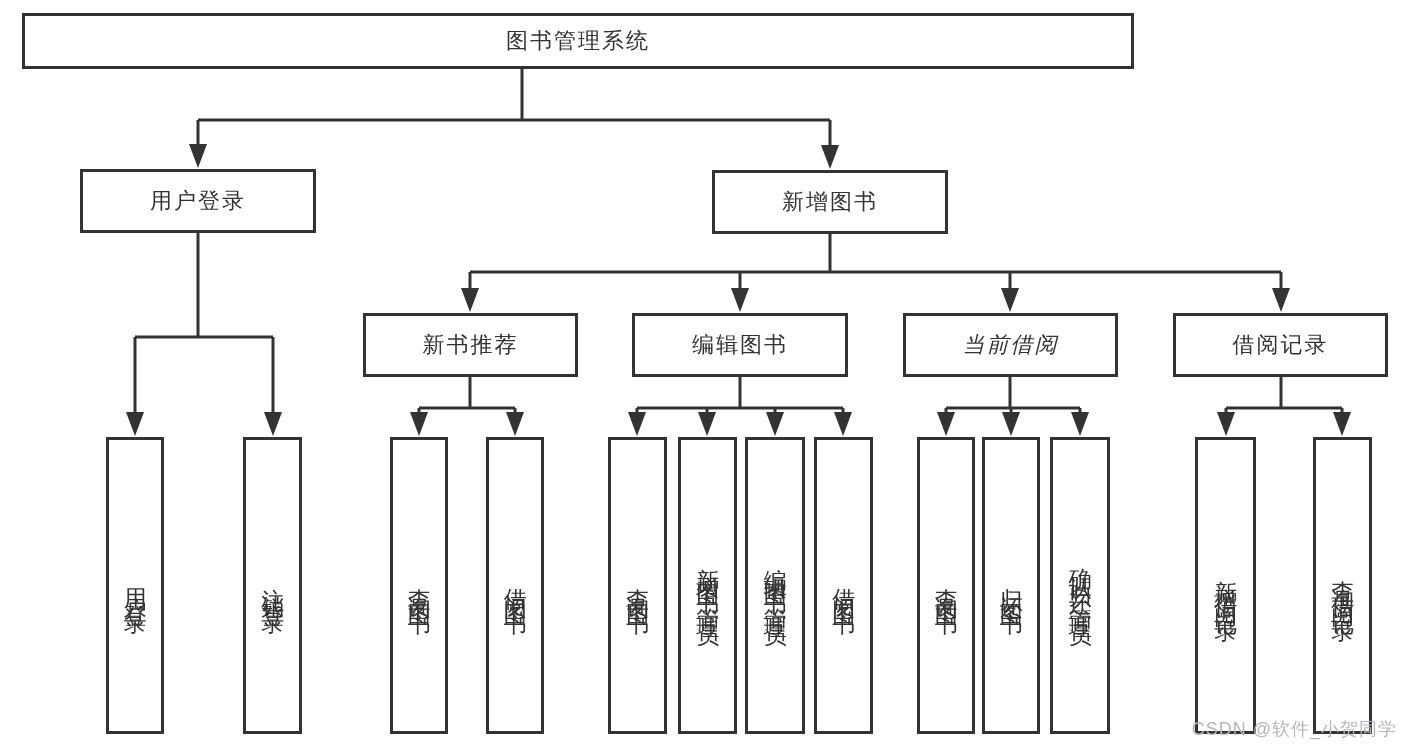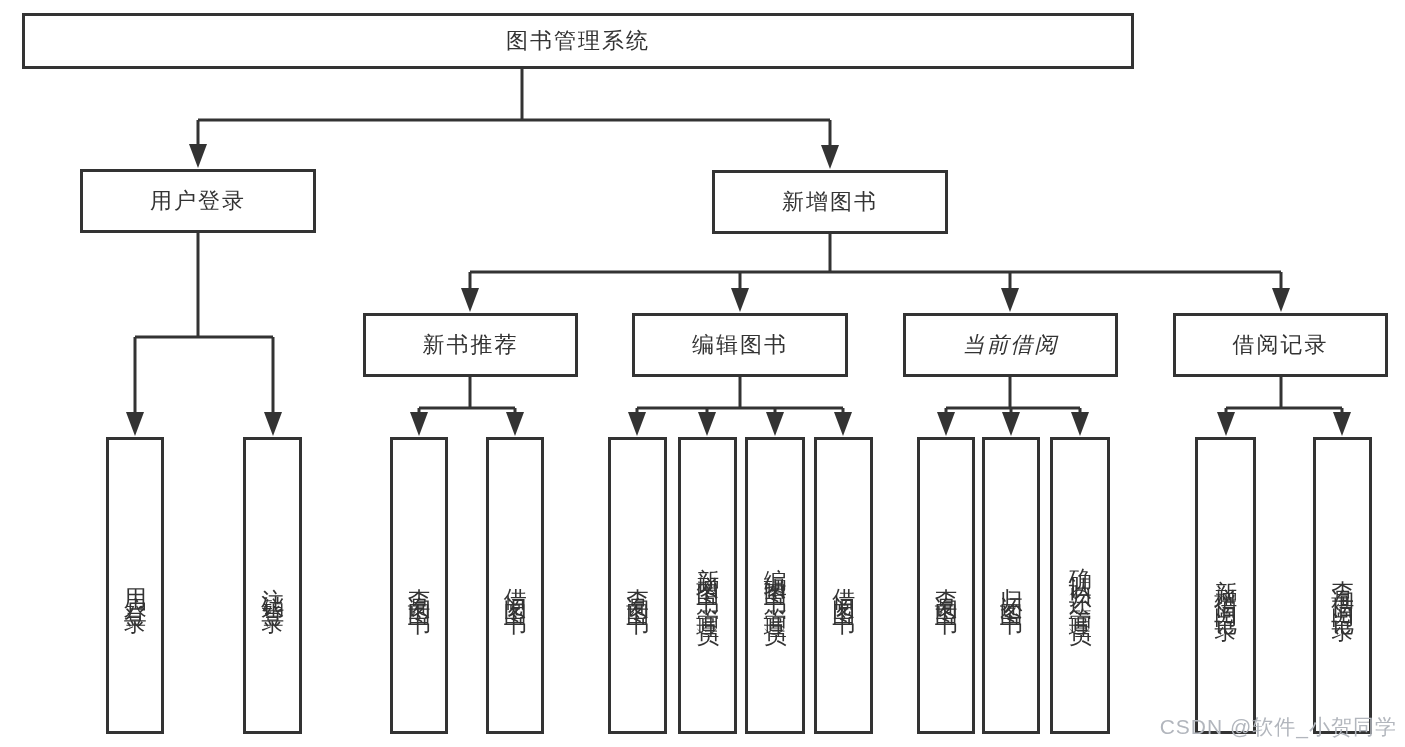--- a/index.html
+++ b/index.html
@@ -66,21 +66,21 @@
   .l-8  { left: 814px;  width: 59px; }
   .l-9  { left: 917px;  width: 58px; }
   .l-10 { left: 982px;  width: 58px; }
   .l-11 { left: 1050px; width: 60px; }
   .l-12 { left: 1195px; width: 61px; }
   .l-13 { left: 1313px; width: 59px; }
   .watermark {
     position: absolute;
     right: 8px;
     bottom: 6px;
-    font-size: 21px;
+    font-size: 18px;
     color: #b2b6bd;
     letter-spacing: 1px;
     z-index: 5;
     pointer-events: none;
     white-space: nowrap;
   }
 </style>
 </head>
 <body>
 

